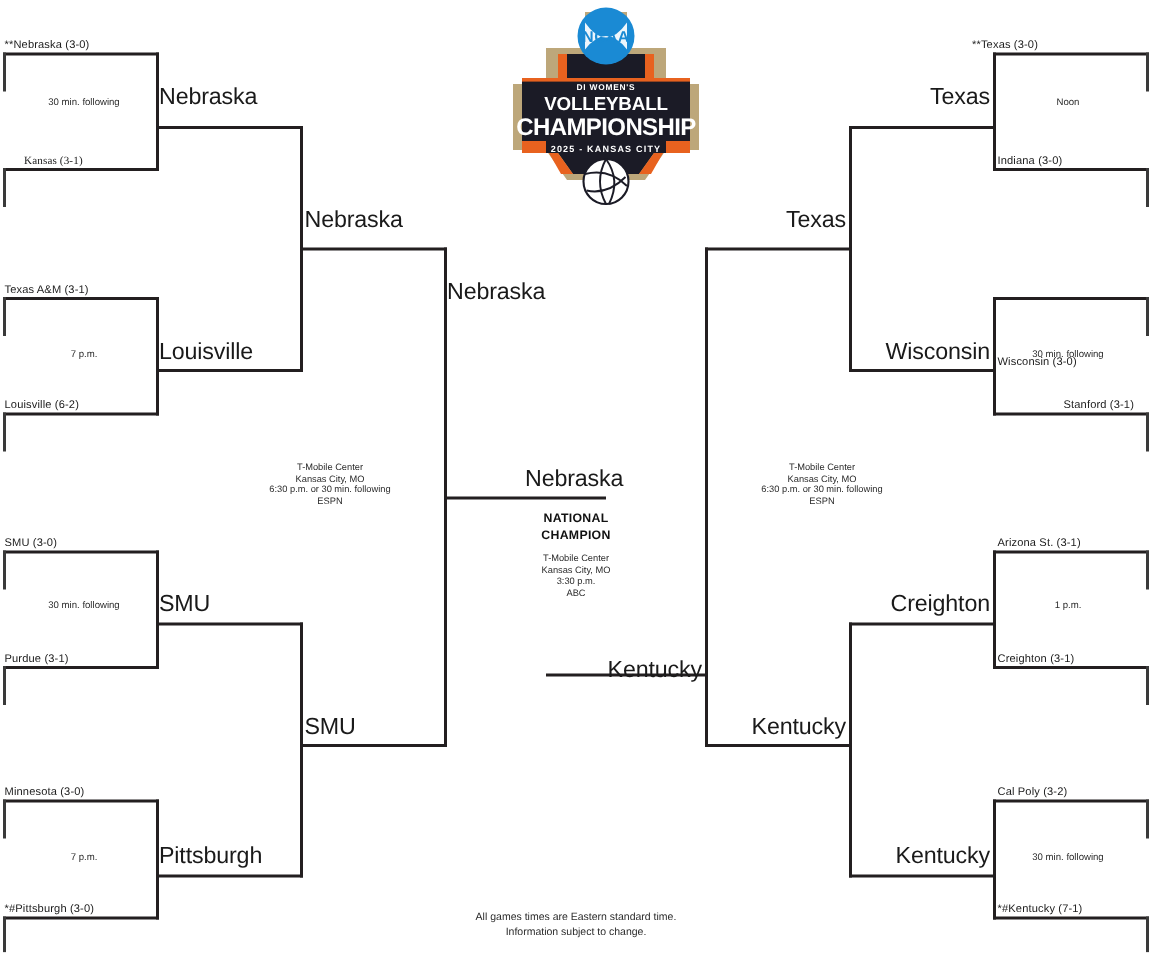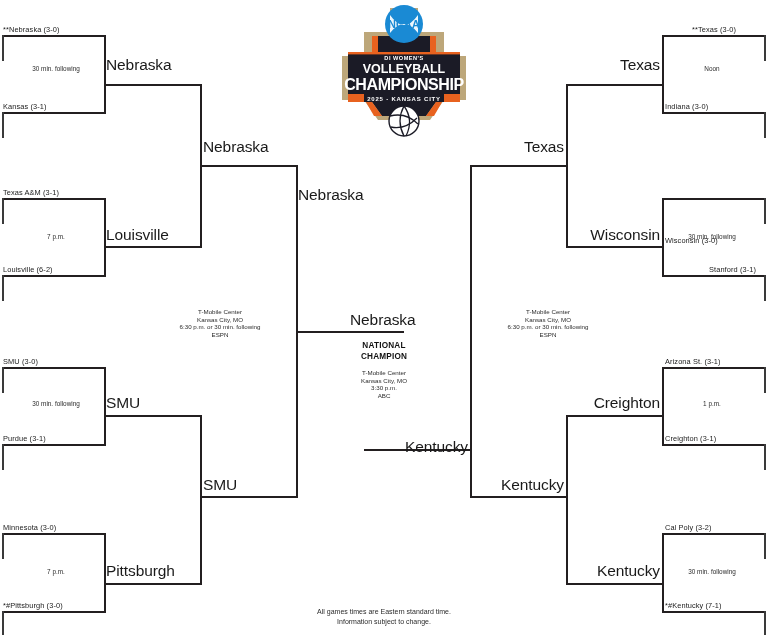--- a/index.html
+++ b/index.html
@@ -116,21 +116,21 @@
       <path d="M57 125 q14 3 26 -9" fill="none" stroke="#1b1b26" stroke-width="1.3"></path>
     </svg>
   </div>
 
   <div class="hline" style="left:2px;top:35px;width:104px;"></div>
   <div class="tick" style="left:2px;top:35px;height:26px;"></div>
   <div class="seedlbl" style="left:3px;top:25px;">**Nebraska (3-0)</div>
 
   <div class="hline" style="left:2px;top:112px;width:104px;"></div>
   <div class="tick" style="left:2px;top:112px;height:26px;"></div>
-  <div class="seedlbl" style="left:3px;top:102px;">Kansas (3-1)</div>
+  <div class="seedlbl" style="left:16px;top:102px;font-family:Liberation Serif, serif;">Kansas (3-1)</div>
 
   <div class="vline" style="left:104px;top:35px;height:79px;"></div>
   <div class="gameinfo" style="left:6px;top:65px;width:100px;">30 min. following</div>
 
   <div class="hline" style="left:104px;top:84px;width:98px;"></div>
   <div class="winner" style="left:106px;top:56px;">Nebraska</div>
 
   <div class="hline" style="left:2px;top:198px;width:104px;"></div>
   <div class="tick" style="left:2px;top:198px;height:26px;"></div>
   <div class="seedlbl" style="left:3px;top:188px;">Texas A&amp;M (3-1)</div>
@@ -177,21 +177,21 @@
   <div class="winner" style="left:298px;top:186px;">Nebraska</div>
   <div class="siteinfo" style="left:150px;top:308px;width:140px;">
     <div>T-Mobile Center</div>
     <div>Kansas City, MO</div>
     <div>6:30 p.m. or 30 min. following</div>
     <div>ESPN</div>
   </div>
 
   <div class="hline" style="left:662px;top:35px;width:104px;"></div>
   <div class="tick" style="left:764px;top:35px;height:26px;"></div>
-  <div class="seedlbl" style="left:692px;top:25px;">**Texas (3-0)</div>
+  <div class="seedlbl" style="left:648px;top:25px;">**Texas (3-0)</div>
   <div class="hline" style="left:662px;top:112px;width:104px;"></div>
   <div class="tick" style="left:764px;top:112px;height:26px;"></div>
   <div class="seedlbl" style="left:665px;top:102px;">Indiana (3-0)</div>
   <div class="vline" style="left:662px;top:35px;height:79px;"></div>
   <div class="gameinfo" style="left:662px;top:65px;width:100px;">Noon</div>
   <div class="hline" style="left:566px;top:84px;width:98px;"></div>
   <div class="winner r" style="left:0;top:56px;width:660px;">Texas</div>
 
   <div class="hline" style="left:662px;top:198px;width:104px;"></div>
   <div class="tick" style="left:764px;top:198px;height:26px;"></div>

